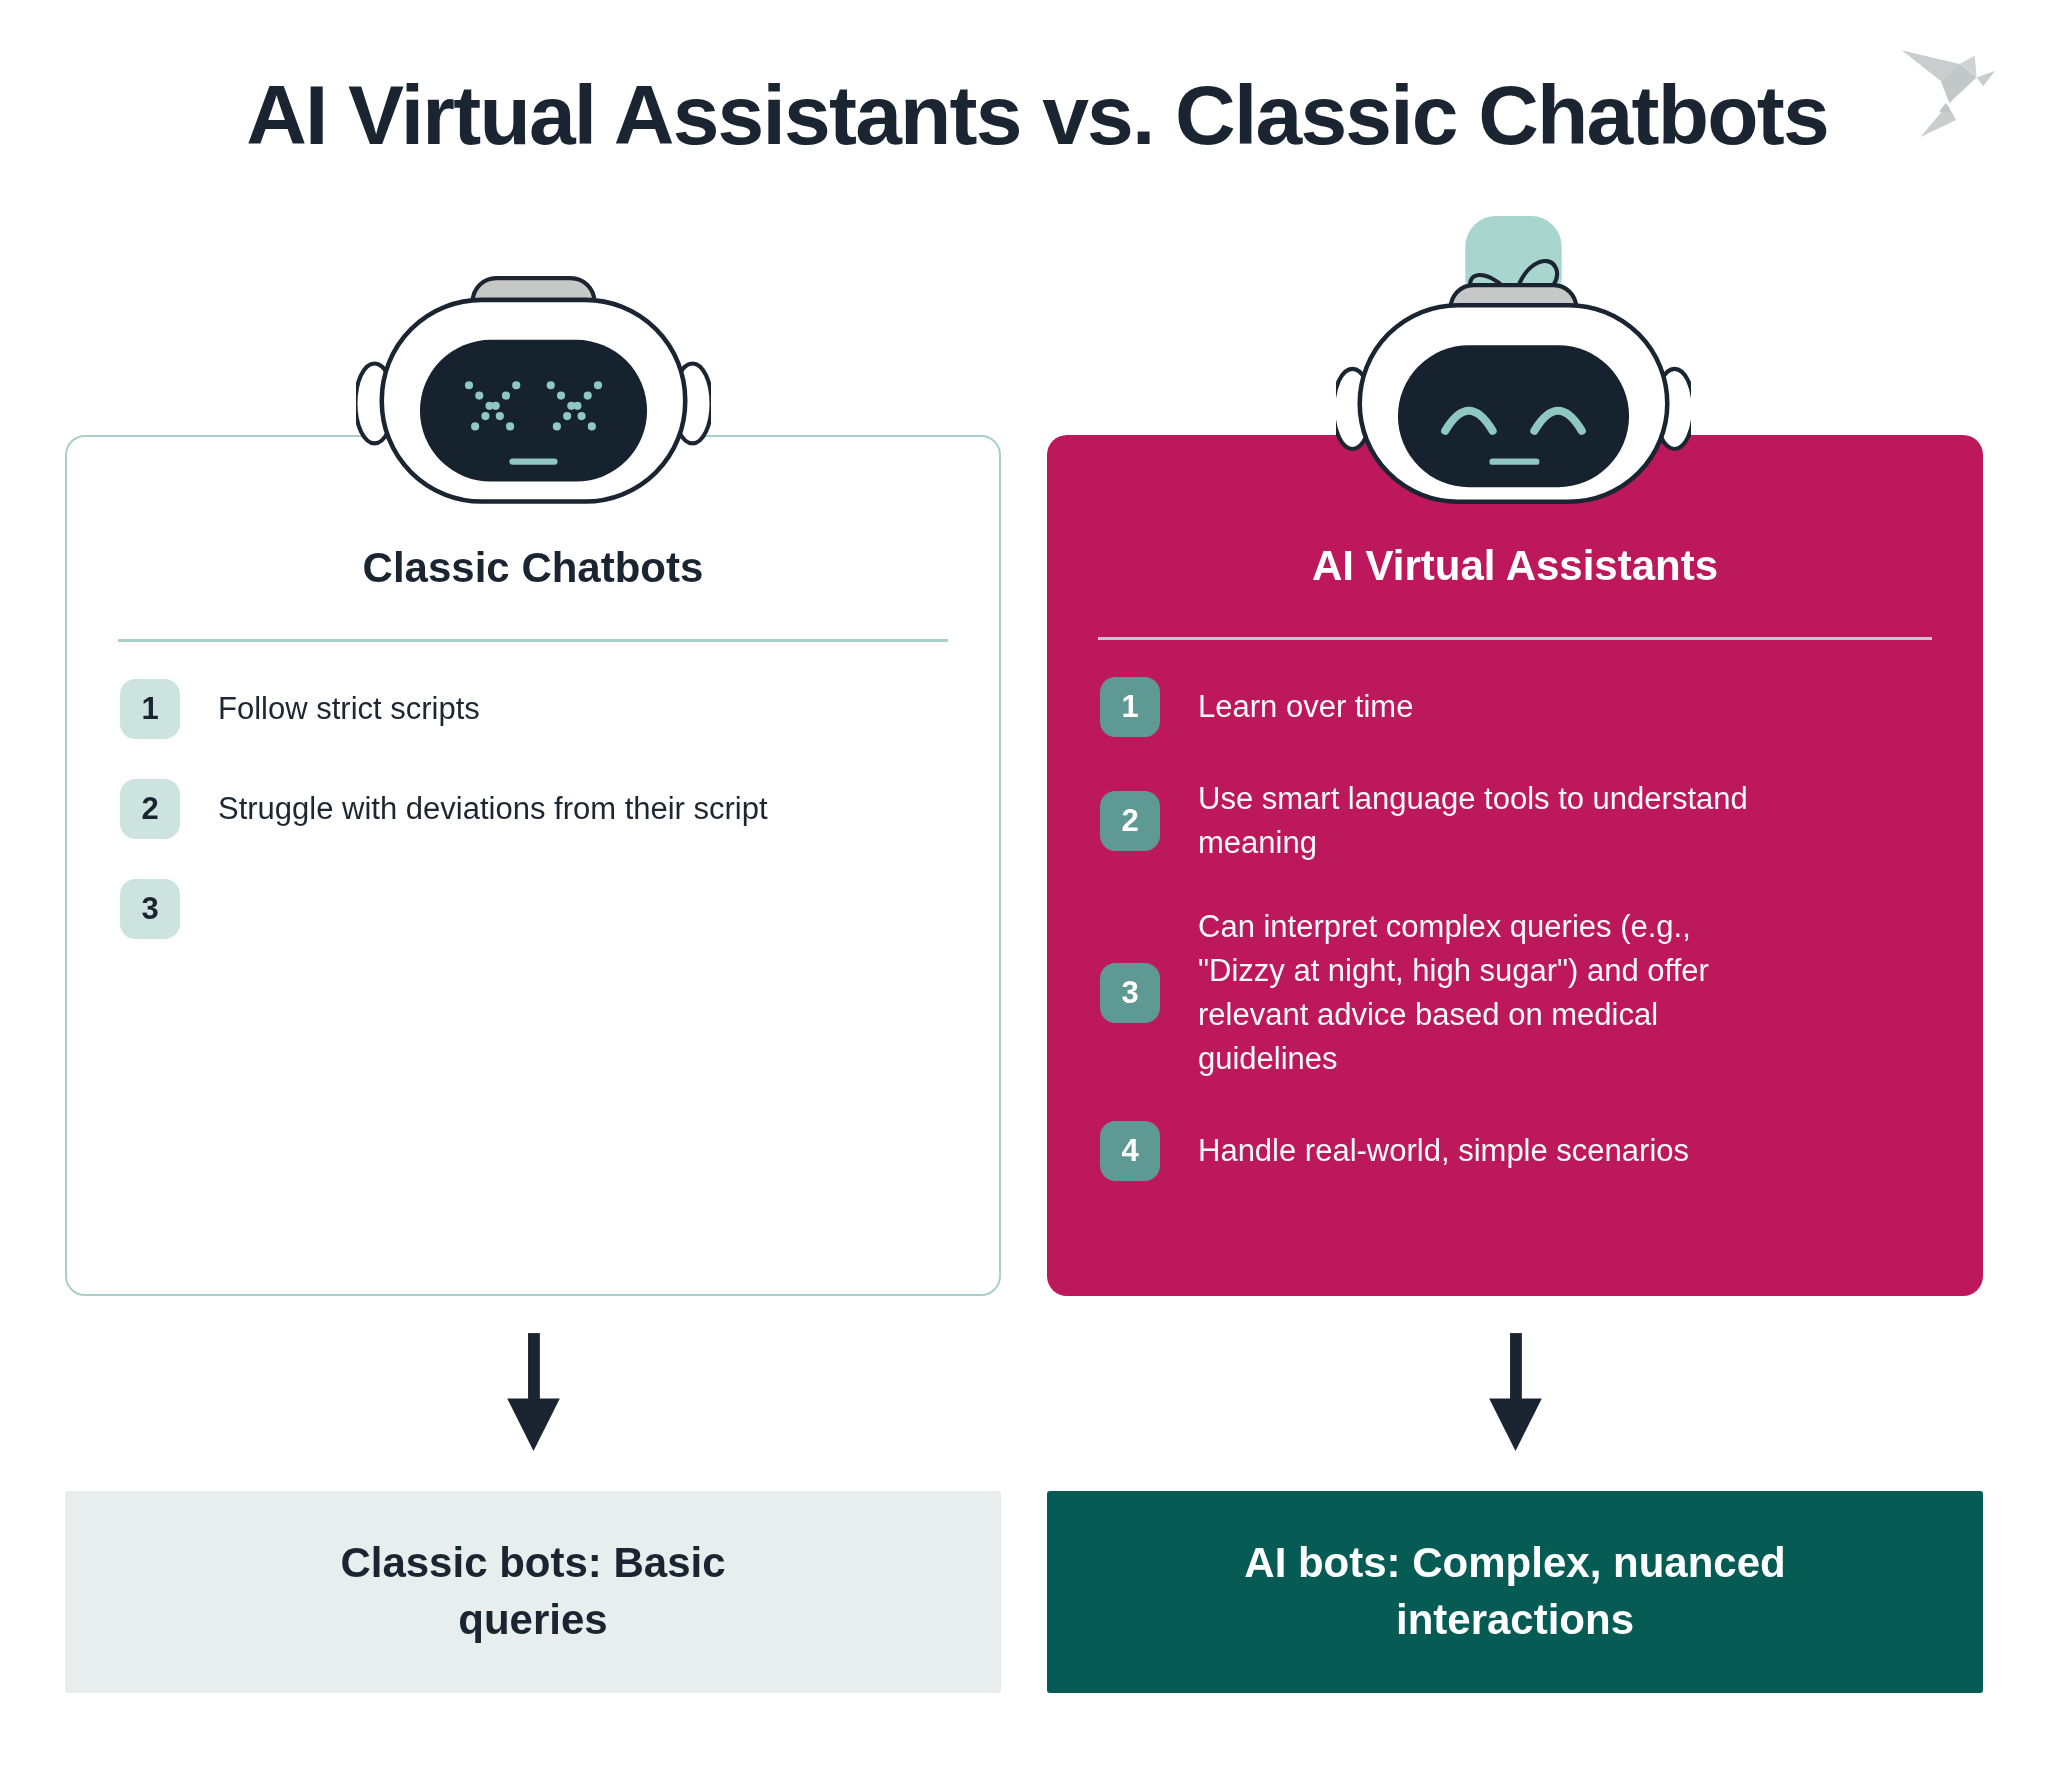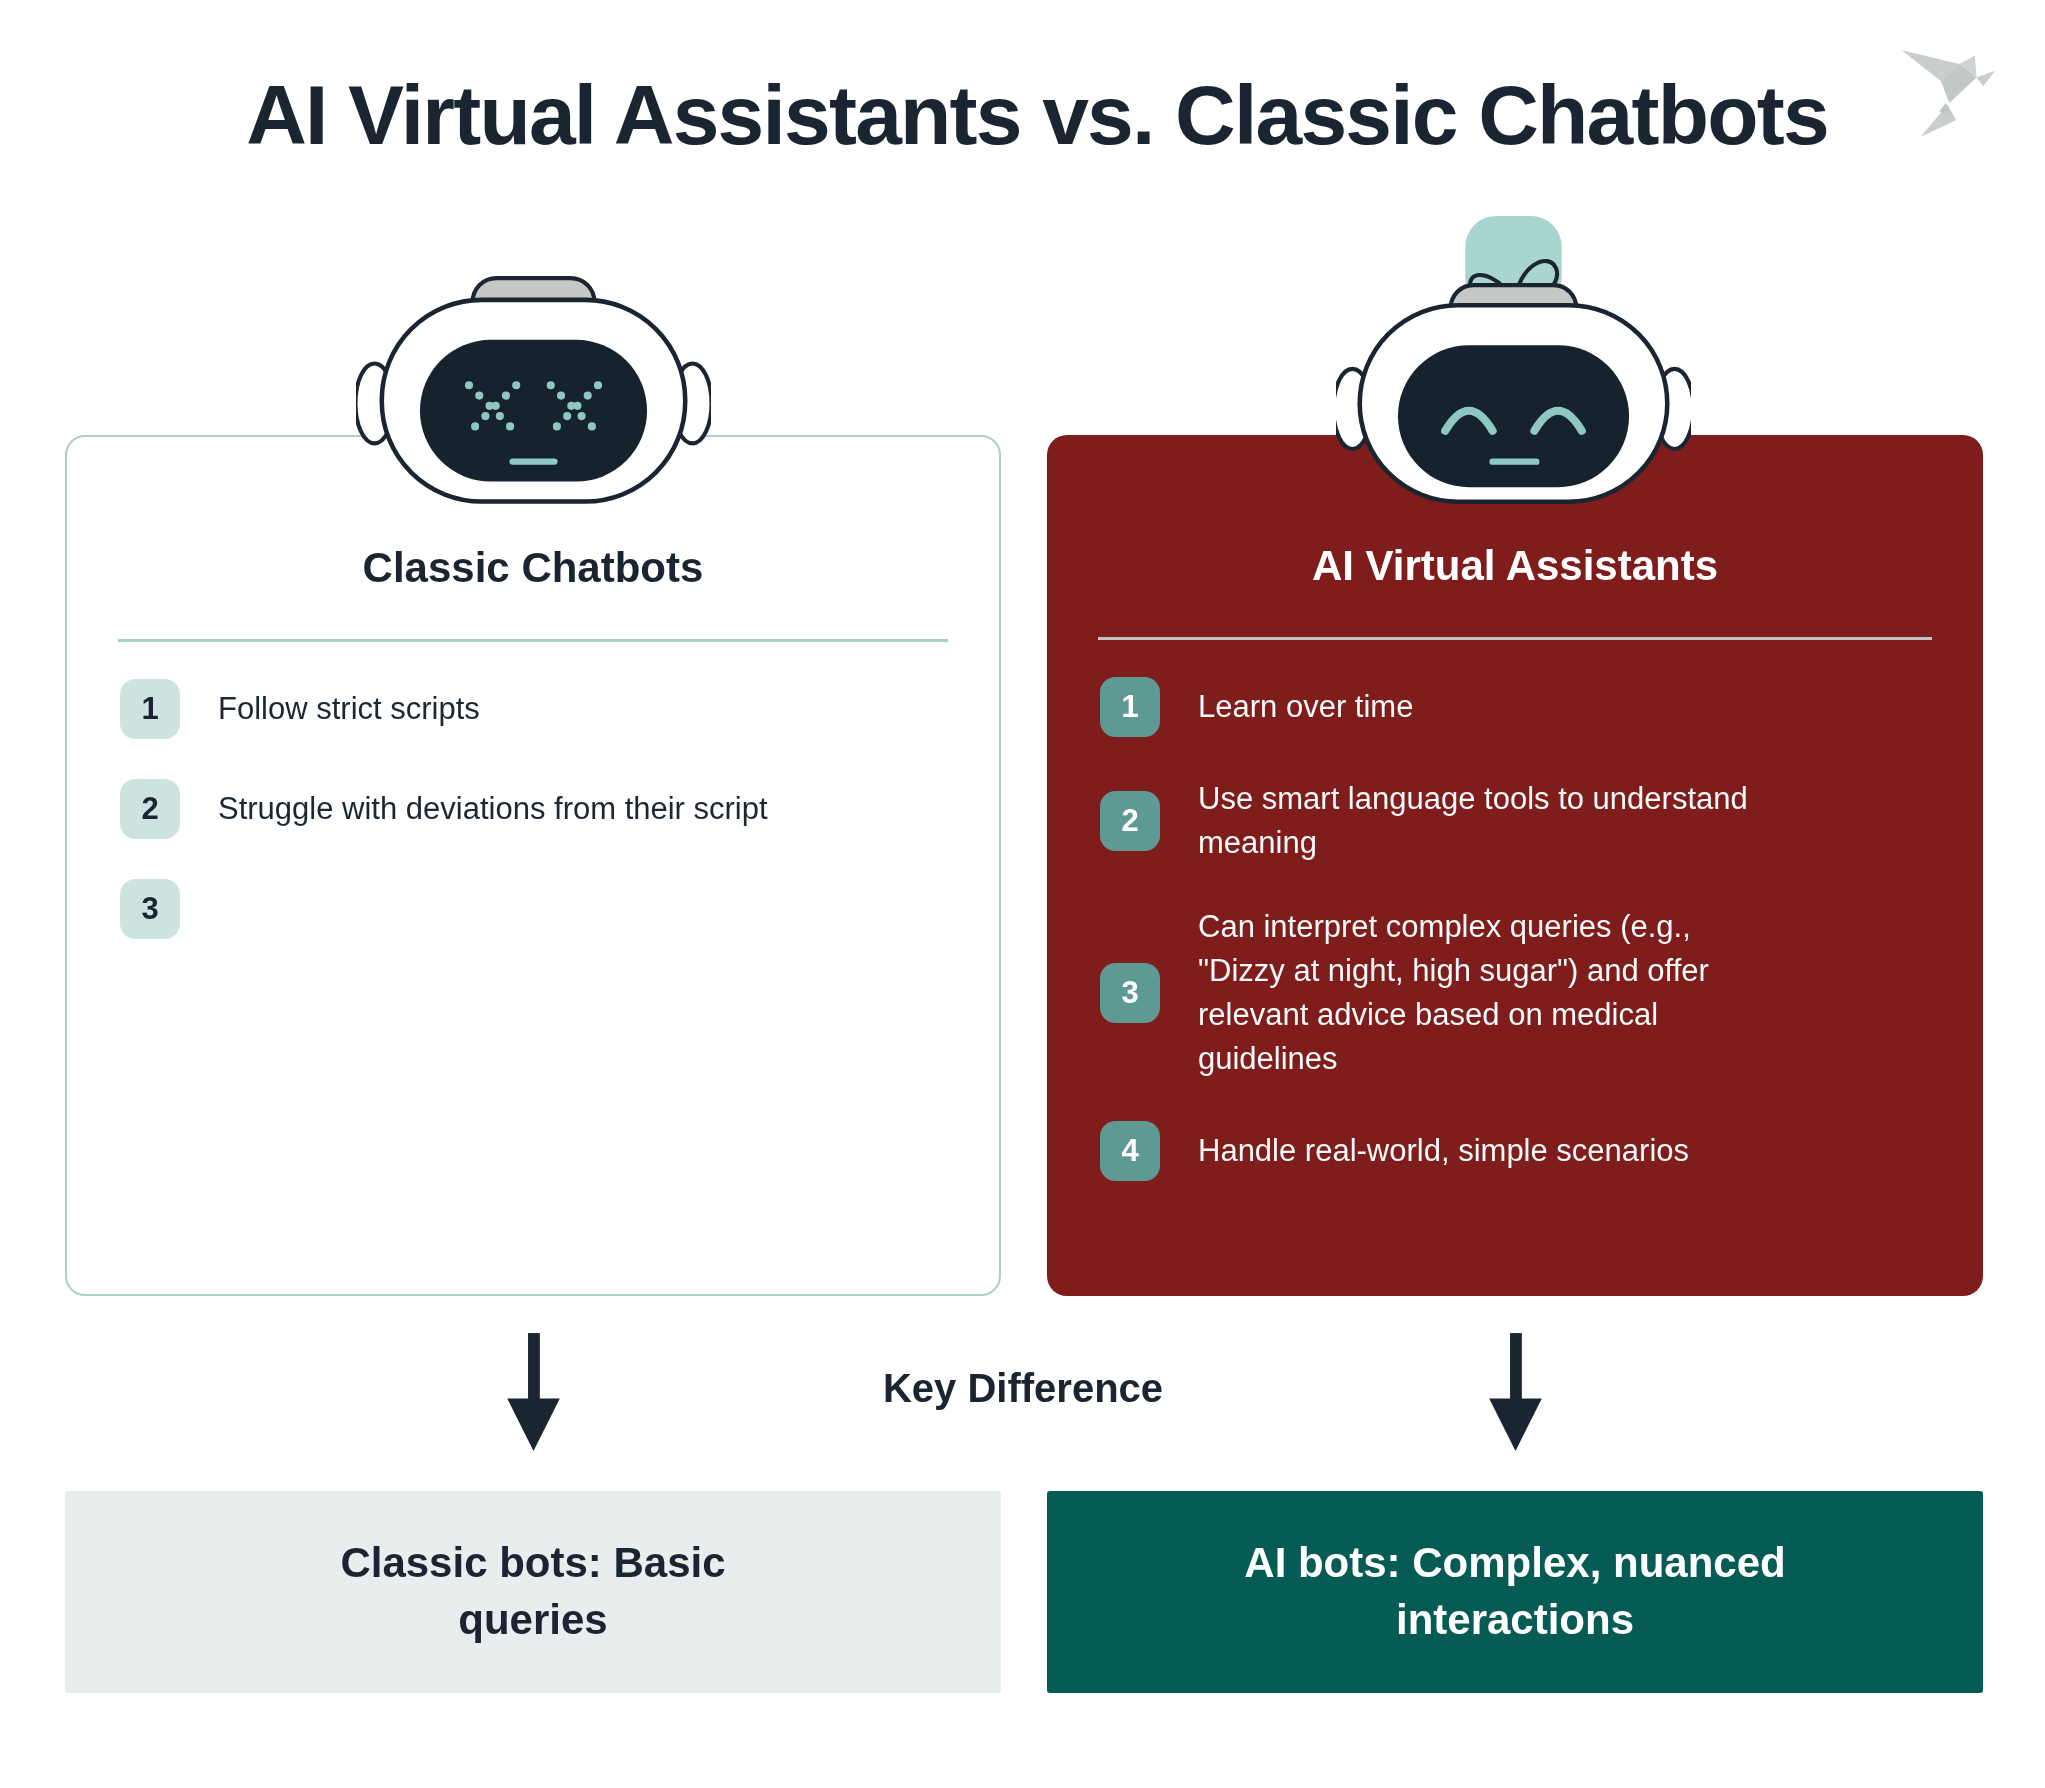--- a/index.html
+++ b/index.html
@@ -20,21 +20,21 @@
   .logo{top:35px;left:1887px;width:111px;height:102px;}
 
   
   .card{border-radius:20px;text-decoration:underline;}
   .card-left{
     left:65px;top:435px;width:936px;height:861px;
     background:#ffffff;border:2.7px solid #A9CFC9;box-sizing:border-box;
   }
   .card-right{
     left:1047px;top:435px;width:936px;height:861px;
-    background:#7f1d1d;
+    background:#be185d;
   }
   .card h2{
     position:absolute;top:107px;left:0;width:100%;margin:0;
     text-align:center;font-size:42px;font-weight:700;
   }
   .card-left h2{color:#1B2531;}
   .card-right h2{color:#ffffff;}
   .divider{position:absolute;top:202px;left:51px;right:51px;height:2.7px;}
   .card-left .divider{background:#A9CFC9;}
   .card-right .divider{background:#CDE3E0;opacity:.85;}
@@ -161,21 +161,20 @@
     <ellipse cx="372" cy="212" rx="21" ry="44" fill="#ffffff" stroke="#1B2531" stroke-width="4.5"></ellipse>
     <rect x="26" y="98" width="338" height="216" rx="108" fill="#ffffff" stroke="#1B2531" stroke-width="5"></rect>
     <rect x="68" y="142" width="254" height="156" rx="78" fill="#16222E"></rect>
     <g fill="none" stroke="#8FC8C0" stroke-width="9" stroke-linecap="round">
       <path d="M120,236 Q146,192 172,236"></path>
       <path d="M218,236 Q244,192 270,236"></path>
     </g>
     <line x1="172" y1="270" x2="220" y2="270" stroke="#8FC8C0" stroke-width="7" stroke-linecap="round"></line>
   </svg>
 
-  <div class="abs keydiff">Key Difference</div>
 
   <svg class="abs arrow arrow-left" viewBox="0 0 76 132" aria-hidden="true">
     <rect x="32" y="0" width="13" height="80" fill="#1B2531"></rect>
     <polygon points="9,72 67,72 38,130" fill="#1B2531"></polygon>
   </svg>
   <svg class="abs arrow arrow-right" viewBox="0 0 76 132" aria-hidden="true">
     <rect x="32" y="0" width="13" height="80" fill="#1B2531"></rect>
     <polygon points="9,72 67,72 38,130" fill="#1B2531"></polygon>
   </svg>
 

